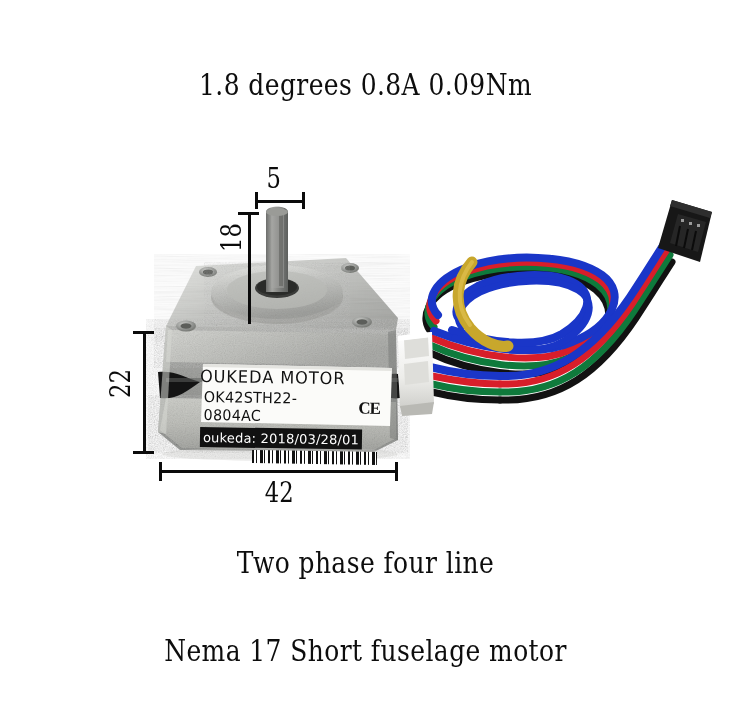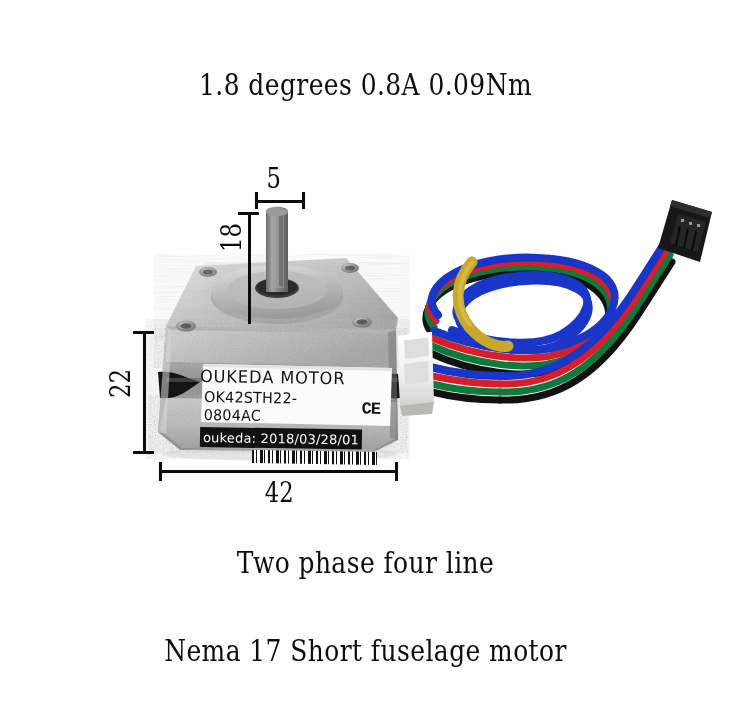--- a/index.html
+++ b/index.html
@@ -261,21 +261,21 @@
   </svg>
 
   <div style="position:absolute; left:200px; top:366px; width:180px;">
     <div style="font-family:'DejaVu Sans','Liberation Sans',sans-serif; font-size:17px;
                 letter-spacing:1px; color:#111; transform:rotate(0.9deg) scaleX(0.95);
                 transform-origin:left center;">OUKEDA  MOTOR</div>
     <div style="display:flex; align-items:center; gap:6px; margin-top:2px;
                 transform:rotate(0.9deg); transform-origin:left center;">
       <span style="font-family:'DejaVu Sans','Liberation Sans',sans-serif; font-size:15px;
                    letter-spacing:0.3px; color:#111; transform:scaleX(0.95);">OK42STH22-0804AC</span>
-      <span style="font-family:Liberation Mono, monospace; font-size:17px; font-weight:700;
+      <span style="font-family:Liberation Serif, serif; font-size:17px; font-weight:700;
                    color:#111; letter-spacing:-1px;">CE</span>
     </div>
     <div style="margin-top:3px; background:#111; display:inline-block; padding:1px 3px;
                 transform:rotate(0.9deg); transform-origin:left center;">
       <span style="font-family:'DejaVu Sans','Liberation Sans',sans-serif; font-size:13px;
                    color:#fff; letter-spacing:0.2px;">oukeda:  2018/03/28/01</span>
     </div>
     <div style="margin-top:3px; width:125px; height:13px; margin-left:52px;
                 transform:rotate(0.9deg); transform-origin:left center;
                 background:repeating-linear-gradient(90deg,

